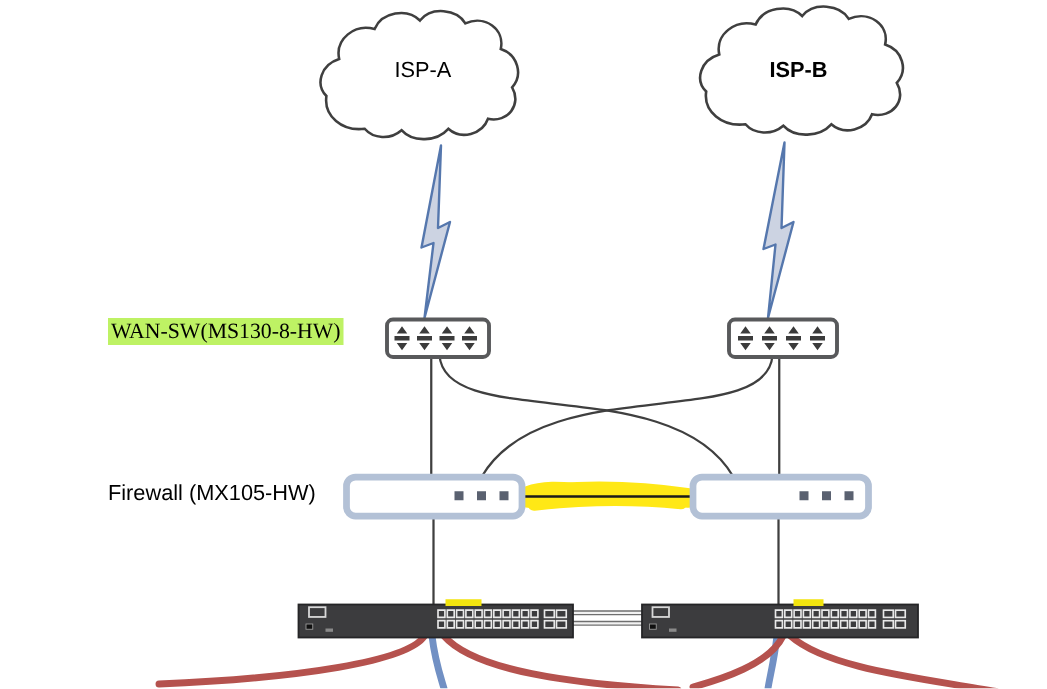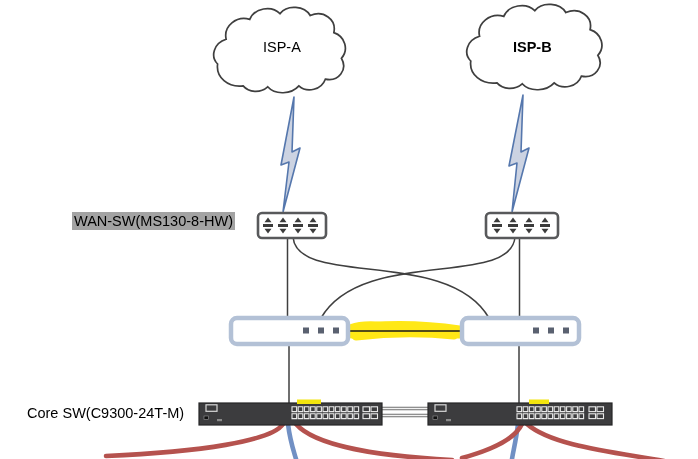--- a/index.html
+++ b/index.html
@@ -1,20 +1,20 @@
 <!DOCTYPE html>
 <html><head>
 <meta charset="utf-8">
 <style>
   html,body{margin:0;padding:0;background:#ffffff;}
   #stage{position:relative;width:698px;height:459px;background:#ffffff;overflow:hidden;
          font-family:"Liberation Sans",sans-serif;}
   #stage svg{position:absolute;left:0;top:0;}
   .lbl{position:absolute;font-size:14.5px;line-height:18px;color:#000;white-space:nowrap;}
-  .hl{background:#a3a3a3;padding:1px 2px;}
+  .hl{background:#bef264;padding:1px 2px;font-family:Liberation Serif, serif;}
 </style>
 </head>
 <body>
 
 <div id="stage">
 
 <svg width="698" height="459" viewBox="0 0 698 459">
 
   <g stroke="#3f3f3f" stroke-width="1.5" fill="none">
     <path d="M287.5,236 V318"></path>
@@ -144,14 +144,14 @@
           <rect x="597" y="413.8" width="6.5" height="4.8"></rect>
     </g>
   </g>
 </svg>
 
   <div class="lbl" style="left:263px;top:38px;">ISP-A</div>
   <div class="lbl" style="left:513px;top:38px;font-weight:bold;">ISP-B</div>
   <div class="lbl" style="left:72px;top:212px;">
     <span class="hl">WAN-SW(MS130-8-HW)</span>
   </div>
-  <div class="lbl" style="left:27px;top:404px;">Core SW(C9300-24T-M)</div>
+  <div class="lbl" style="left:72px;top:320px;">Firewall (MX105-HW)</div>
 </div>
 
 </body></html>

